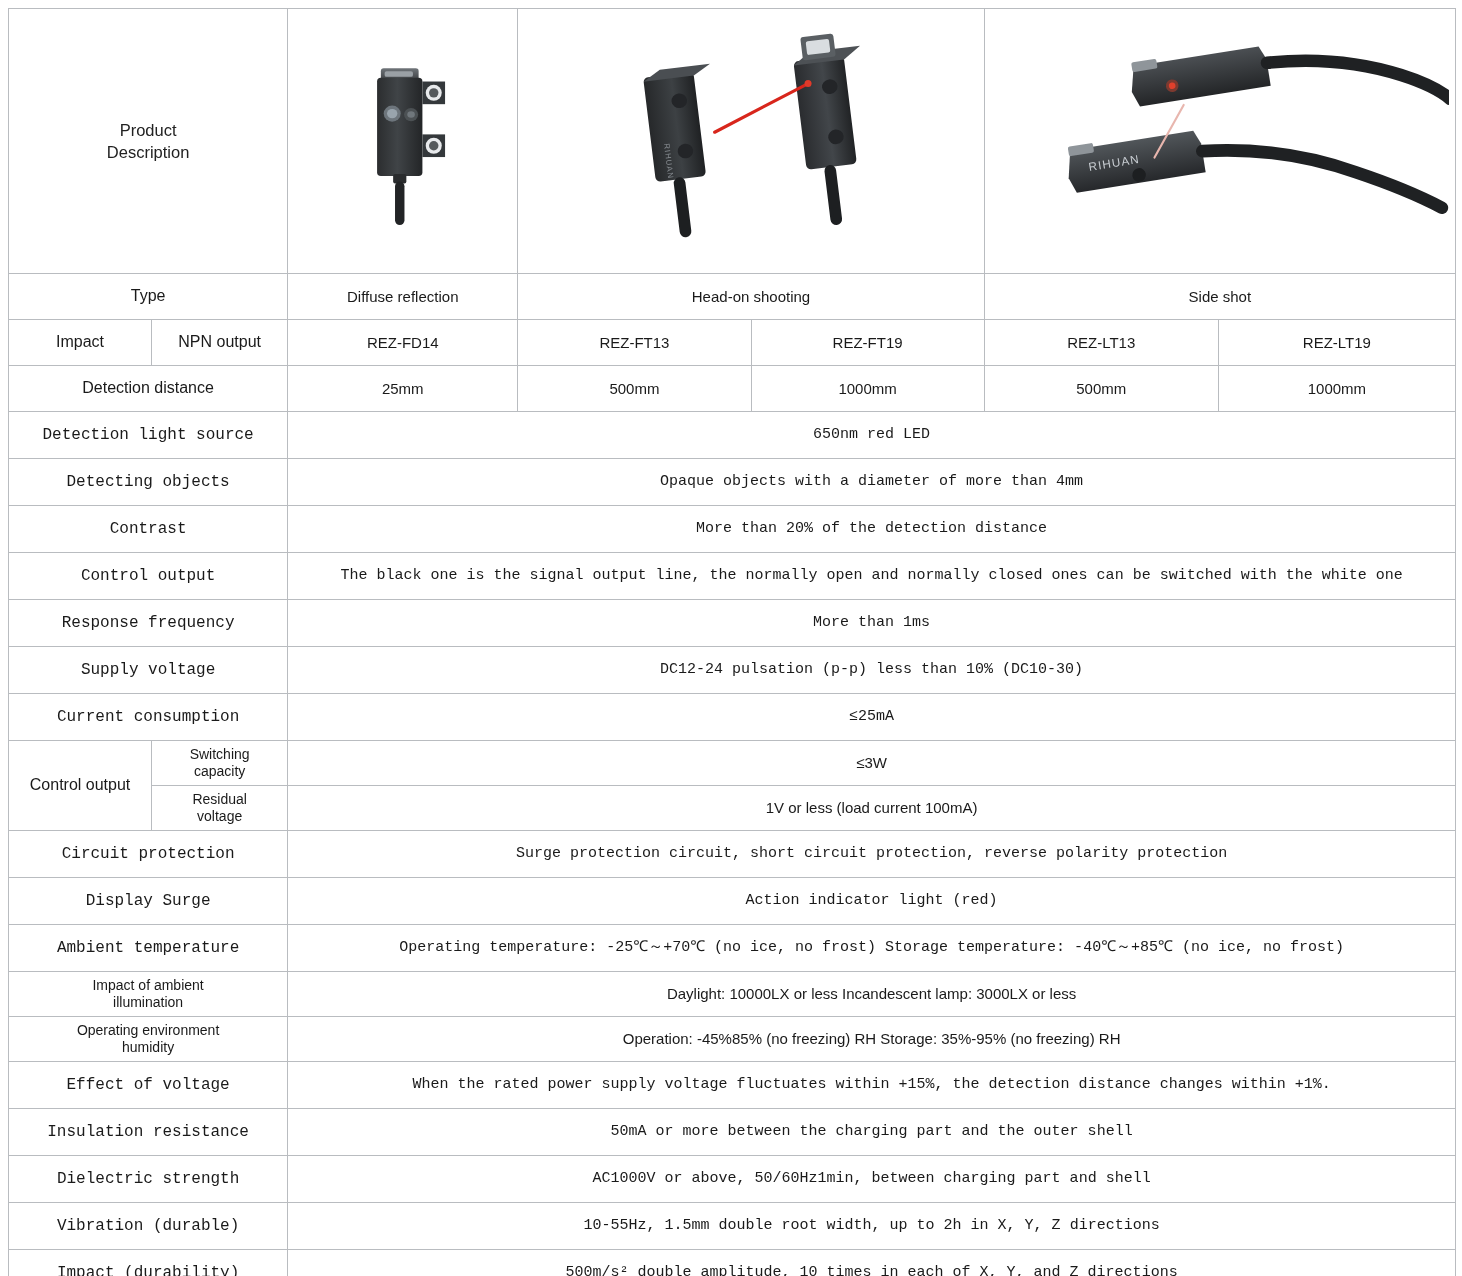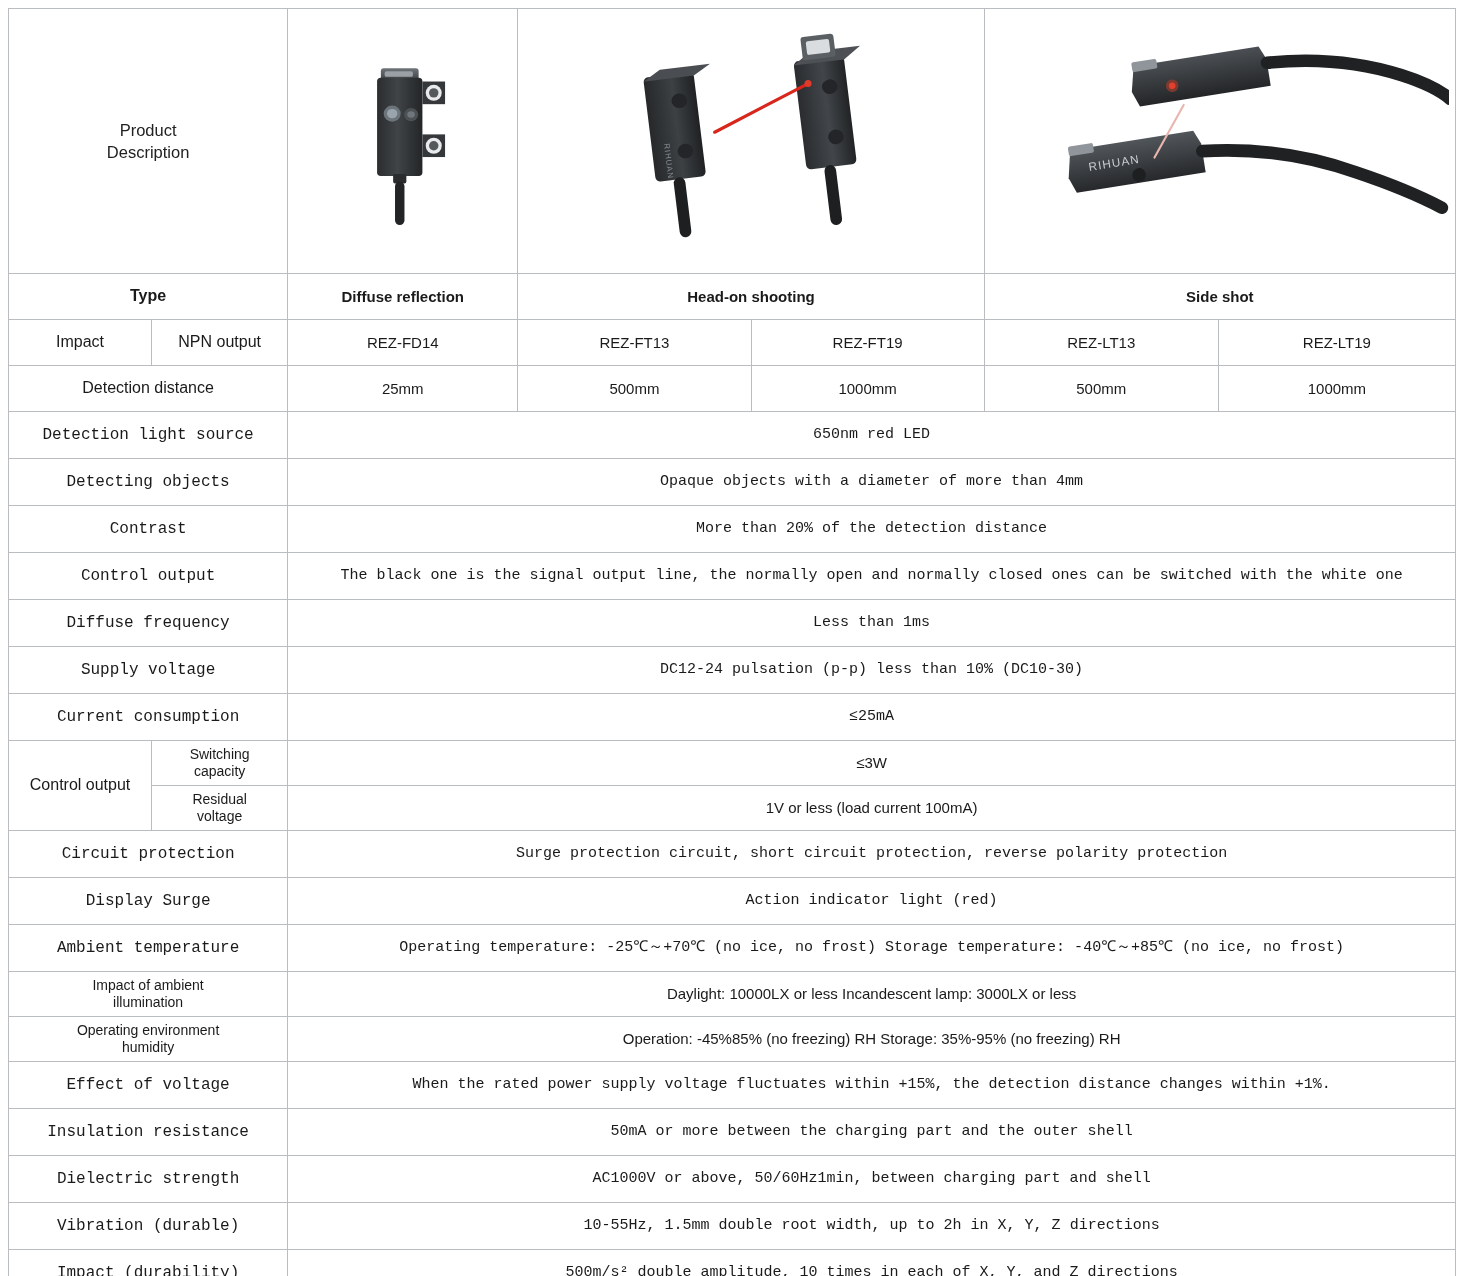--- a/index.html
+++ b/index.html
@@ -33,21 +33,21 @@
     border: 1px solid #b9bcc0;
     text-align: center;
     vertical-align: middle;
     padding: 3px 6px;
     line-height: 1.18;
     background: #ffffff;
   }
 
   
   td.shade { background: #f2f4f4; }
-  td.head  { background: #eaf1fa; font-weight: bold; }
+  td.head  { background: #eaf1fa; }
   td.plain { background: #ffffff; }
 
   td.label { font-size: 16px; }
   td.sub-label { font-size: 14px; line-height: 1.12; }
   td.value { font-size: 15px; }
 
   .row-img td { height: 258px; padding: 0; }
   .row-type td { height: 39px; }
   .row-model td { height: 39px; }
   .row-dist td { height: 39px; }
@@ -244,22 +244,22 @@
     <td colspan="2" class="plain label">Contrast</td>
     <td colspan="5" class="plain value">More than 20% of the detection distance</td>
   </tr>
 
   <tr class="row-std">
     <td colspan="2" class="shade label">Control output</td>
     <td colspan="5" class="shade value">The black one is the signal output line, the normally open and normally closed ones can be switched with the white one</td>
   </tr>
 
   <tr class="row-std">
-    <td colspan="2" class="plain label">Diffuse frequency</td>
-    <td colspan="5" class="plain value">Less than 1ms</td>
+    <td colspan="2" class="plain label">Response frequency</td>
+    <td colspan="5" class="plain value">More than 1ms</td>
   </tr>
 
   <tr class="row-std">
     <td colspan="2" class="shade label">Supply voltage</td>
     <td colspan="5" class="shade value">DC12-24 pulsation (p-p) less than 10% (DC10-30)</td>
   </tr>
 
   <tr class="row-std">
     <td colspan="2" class="plain label">Current consumption</td>
     <td colspan="5" class="plain value">≤25mA</td>

